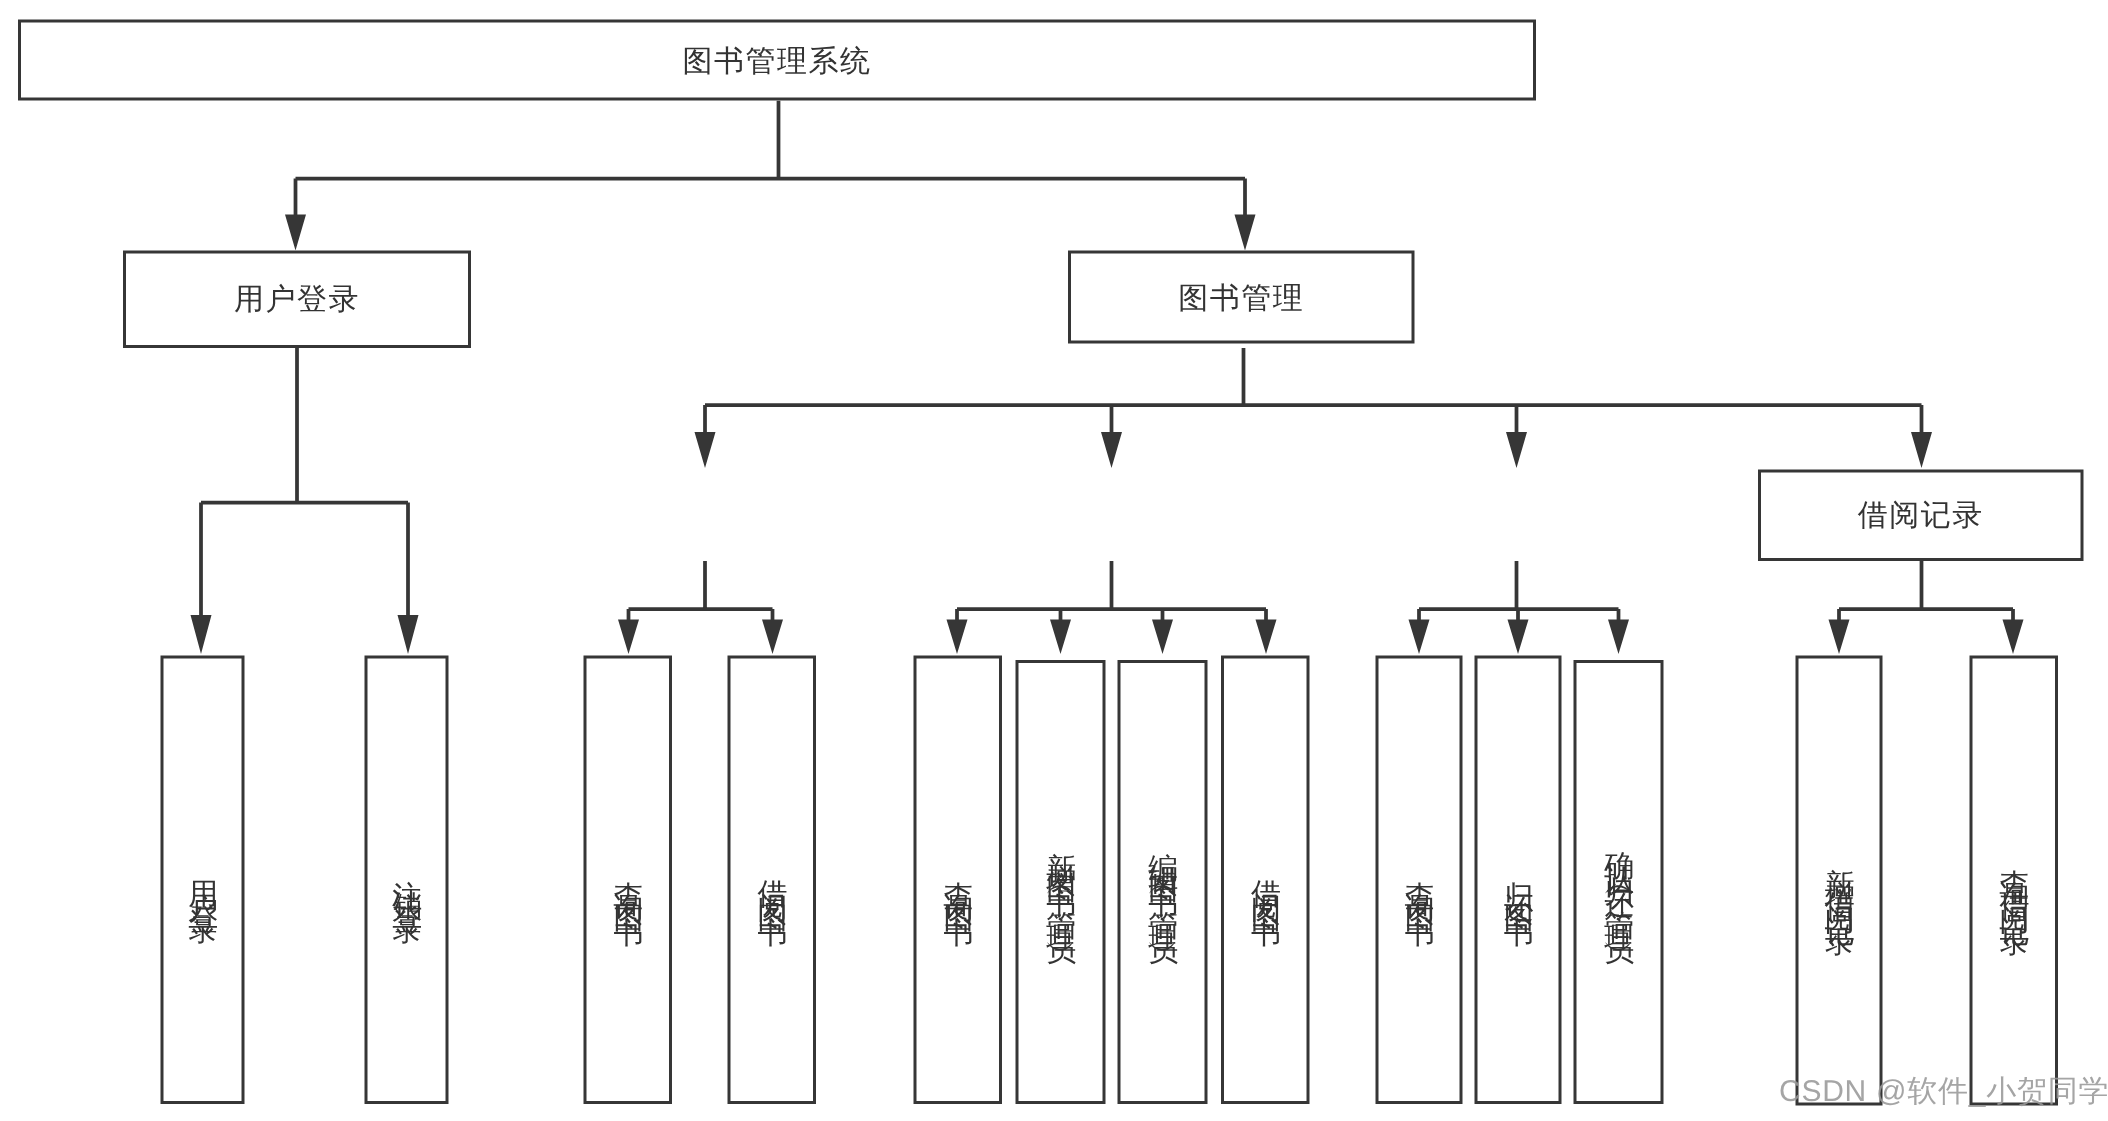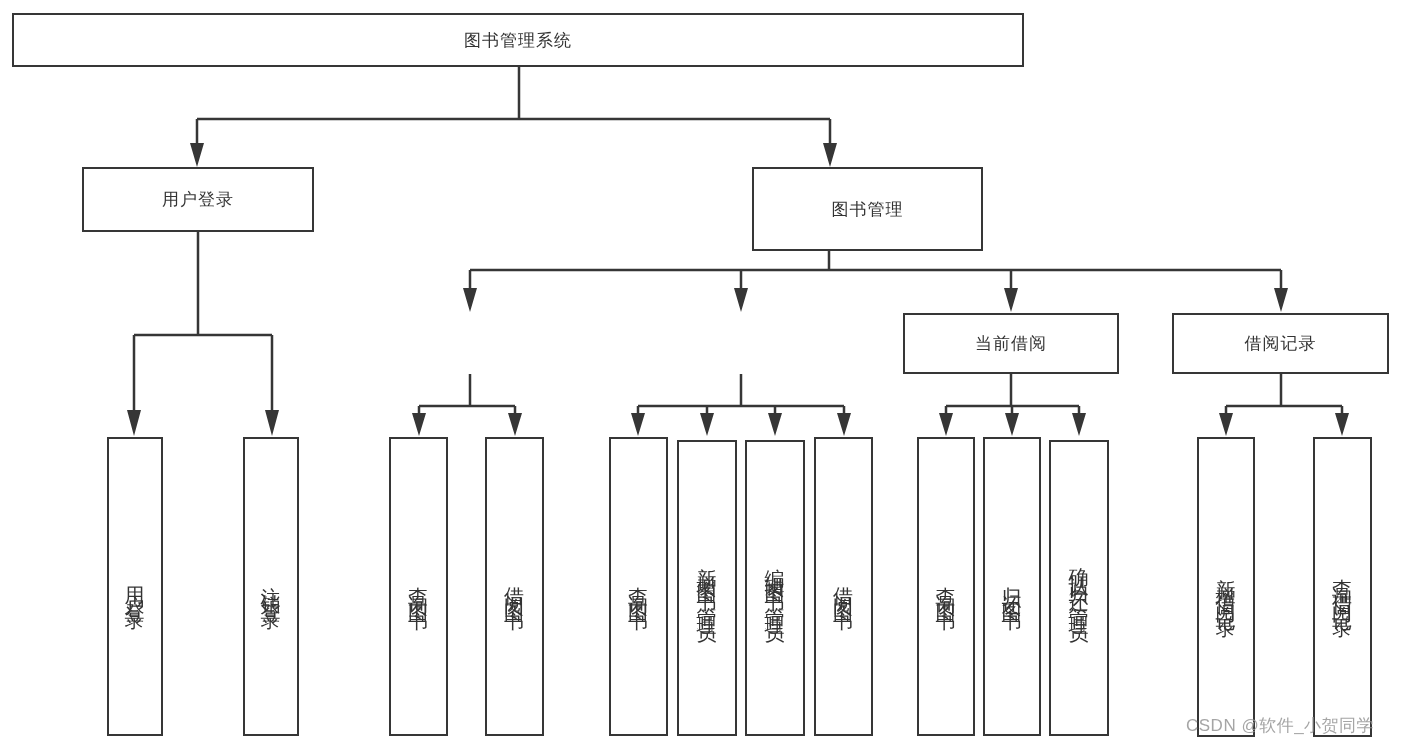--- a/index.html
+++ b/index.html
@@ -22,39 +22,39 @@
     position: absolute;
     box-sizing: border-box;
     background: #ffffff;
     border: 2px solid #363636;
     display: flex;
     align-items: center;
     justify-content: center;
     z-index: 2;
   }
   .node .lbl {
-    font-size: 17px;
+    font-size: 20px;
     letter-spacing: 1px;
     color: #333333;
     white-space: nowrap;
   }
   .node .vt {
     writing-mode: vertical-rl;
     text-orientation: mixed;
     font-size: 20px;
     letter-spacing: 8px;
     color: #333333;
     line-height: 1;
   }
   .watermark {
     position: absolute;
     left: 1186px;
     top: 714px;
     z-index: 4;
-    font-size: 17px;
+    font-size: 20px;
     color: rgba(152,152,152,0.88);
     white-space: nowrap;
     letter-spacing: 0.5px;
   }
 </style>
 </head>
 <body>
 
 <div class="canvas">
 
@@ -78,27 +78,24 @@
          M1219,413 L1233,413 L1226,436 Z  M1335,413 L1349,413 L1342,436 Z" fill="#363636" stroke="none"></path>
   </svg>
 
   <div class="node" style="left:12px;top:13px;width:1012px;height:54px">
     <span class="lbl">图书管理系统</span>
   </div>
 
   <div class="node" style="left:82px;top:167px;width:232px;height:65px">
     <span class="lbl">用户登录</span>
   </div>
-  <div class="node" style="left:752px;top:167px;width:231px;height:84px">
+  <div class="node" style="left:712px;top:167px;width:231px;height:62px">
     <span class="lbl">图书管理</span>
   </div>
 
-  <div class="node" style="left:903px;top:313px;width:216px;height:61px">
-    <span class="lbl">当前借阅</span>
-  </div>
   <div class="node" style="left:1172px;top:313px;width:217px;height:61px">
     <span class="lbl">借阅记录</span>
   </div>
 
   <div class="node" style="left:107px;top:437px;width:56px;height:299px">
     <span class="vt">用户登录</span>
   </div>
   <div class="node" style="left:243px;top:437px;width:56px;height:299px">
     <span class="vt">注销登录</span>
   </div>

